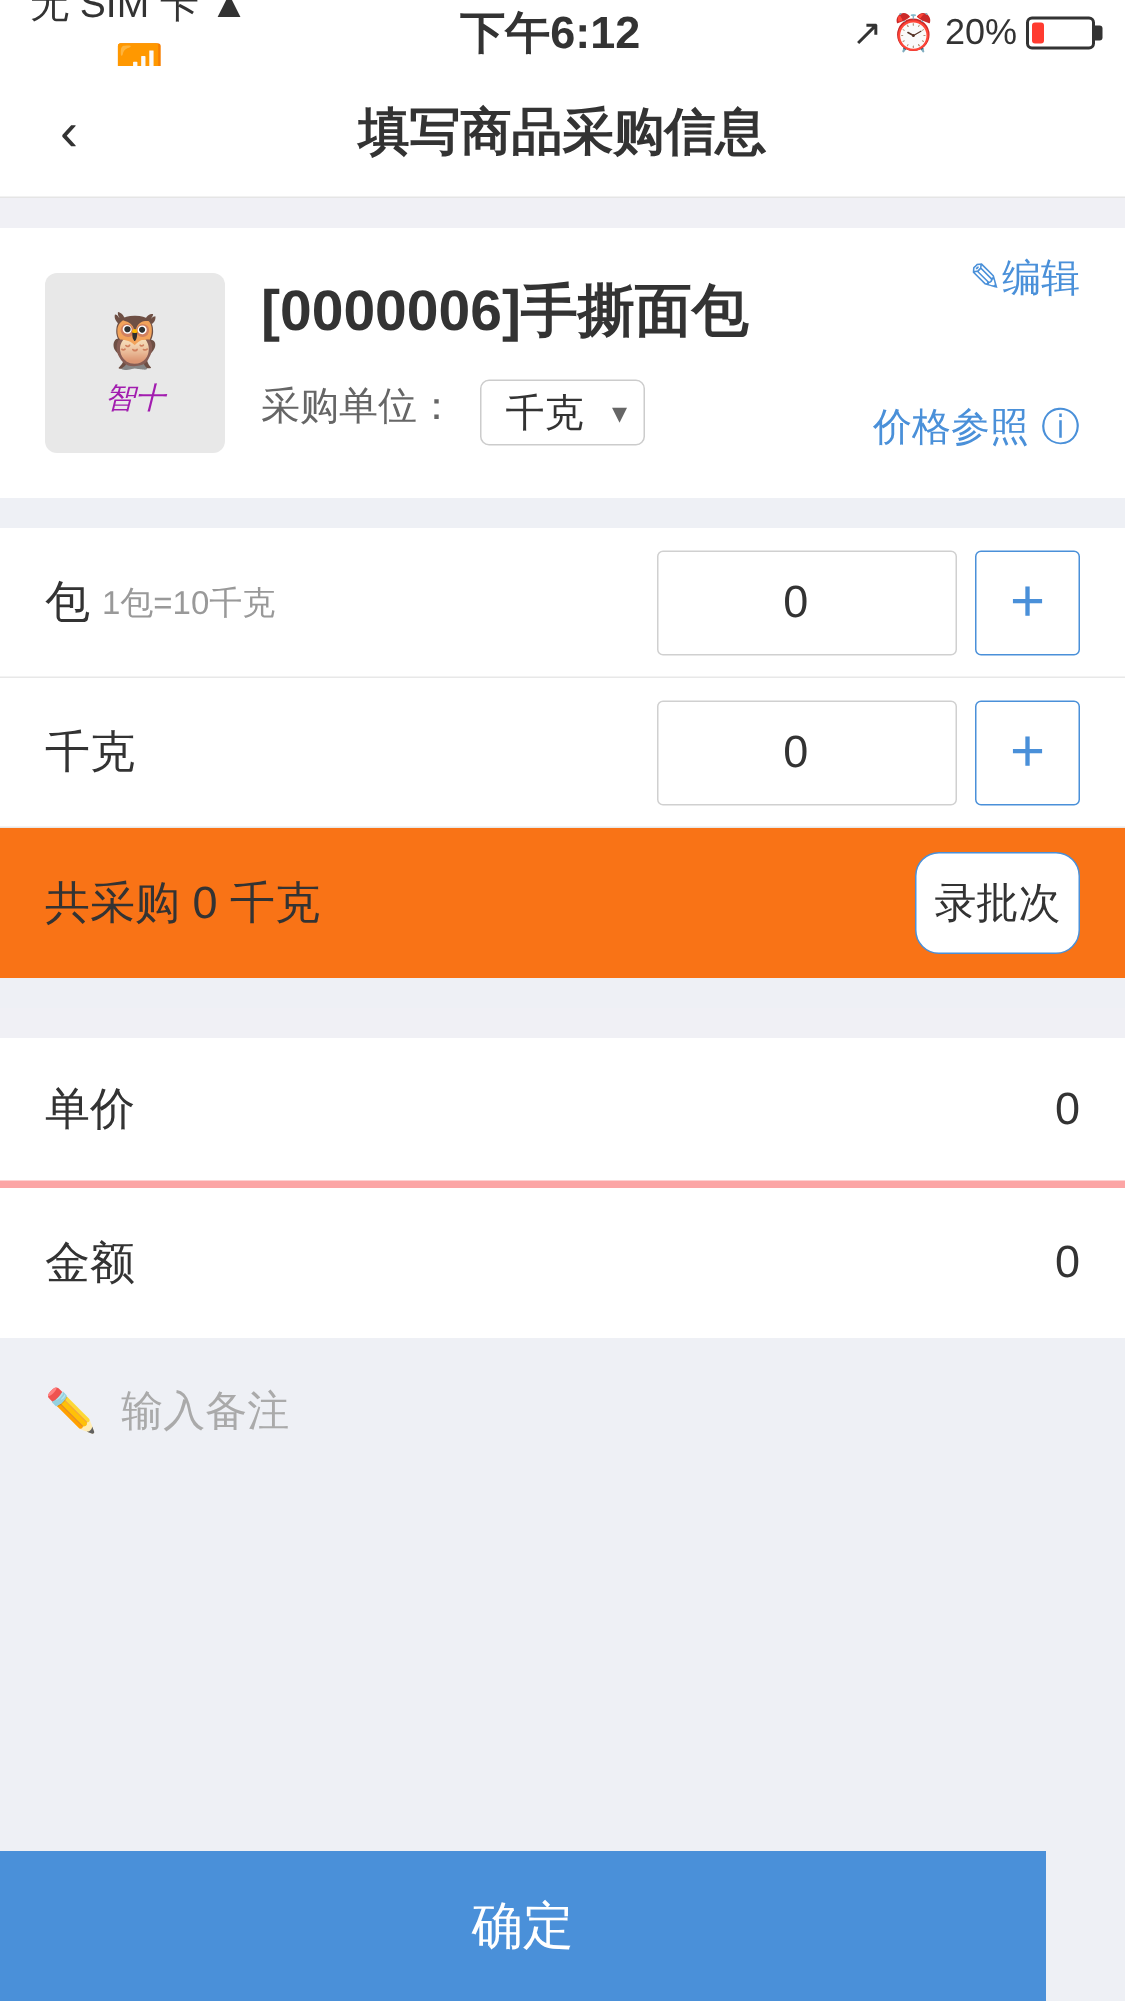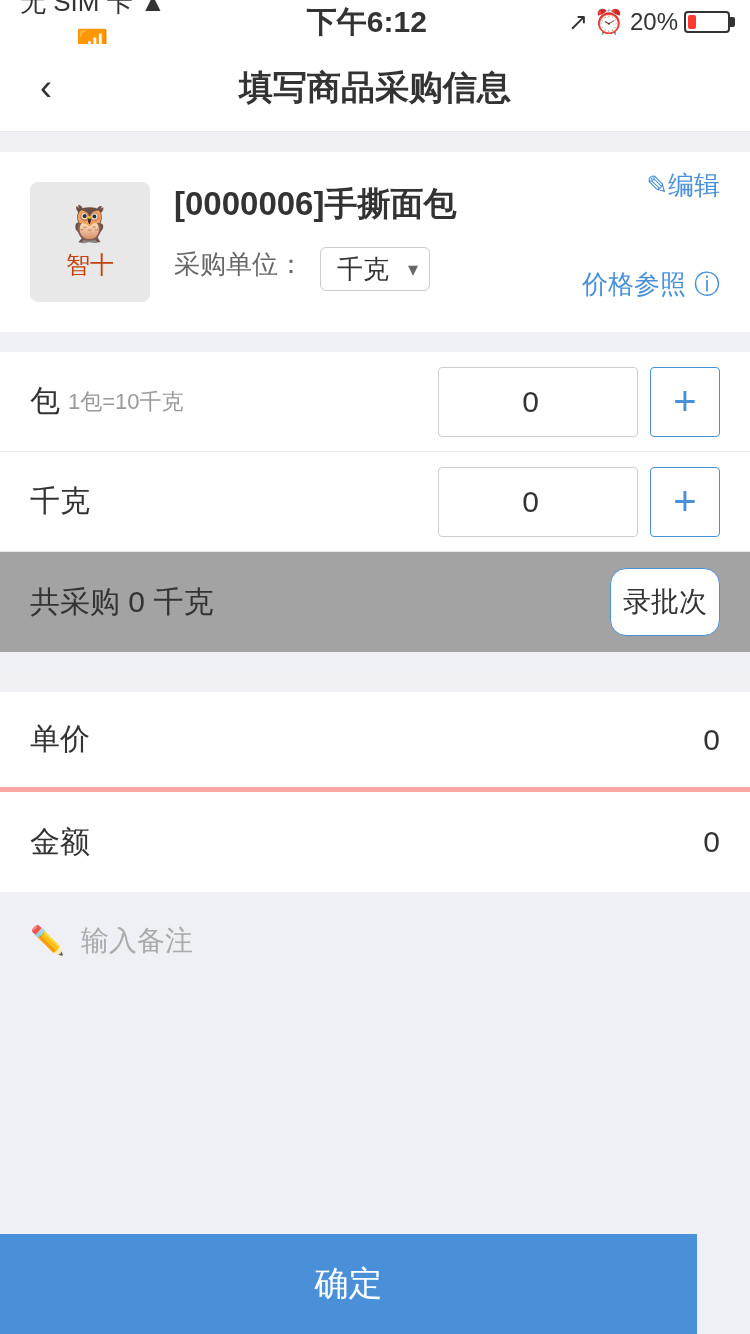--- a/index.html
+++ b/index.html
@@ -87,27 +87,28 @@
       display: flex;
       flex-direction: column;
       align-items: center;
       justify-content: center;
     }
     .owl-icon {
       font-size: 36px;
       color: #666;
     }
     .owl-text {
-      font-size: 24px;
-      color: #c2410c;
+      font-size: 20px;
+      color: #a21caf;
       margin-top: 4px;
+      font-style: italic;
     }
     .product-info { flex: 1; }
     .product-name {
-      font-size: 33px;
+      font-size: 38px;
       font-weight: 600;
       color: #333;
       margin-bottom: 20px;
     }
     .product-unit {
       display: flex;
       align-items: flex-start;
       gap: 16px;
     }
     .unit-label { font-size: 26px; color: #666; }
@@ -217,21 +218,21 @@
       font-size: 40px;
       font-weight: 300;
     }
 
     
     .summary-row {
       display: flex;
       align-items: center;
       padding: 0 30px;
       height: 100px;
-      background: #a3a3a3;
+      background: #f97316;
     }
     .summary-label {
       font-size: 30px;
       color: #333;
     }
     .summary-spacer { flex: 1; }
     .batch-btn {
       border: 1px solid #4a90d9;
       border-radius: 16px;
       padding: 14px 12px;

